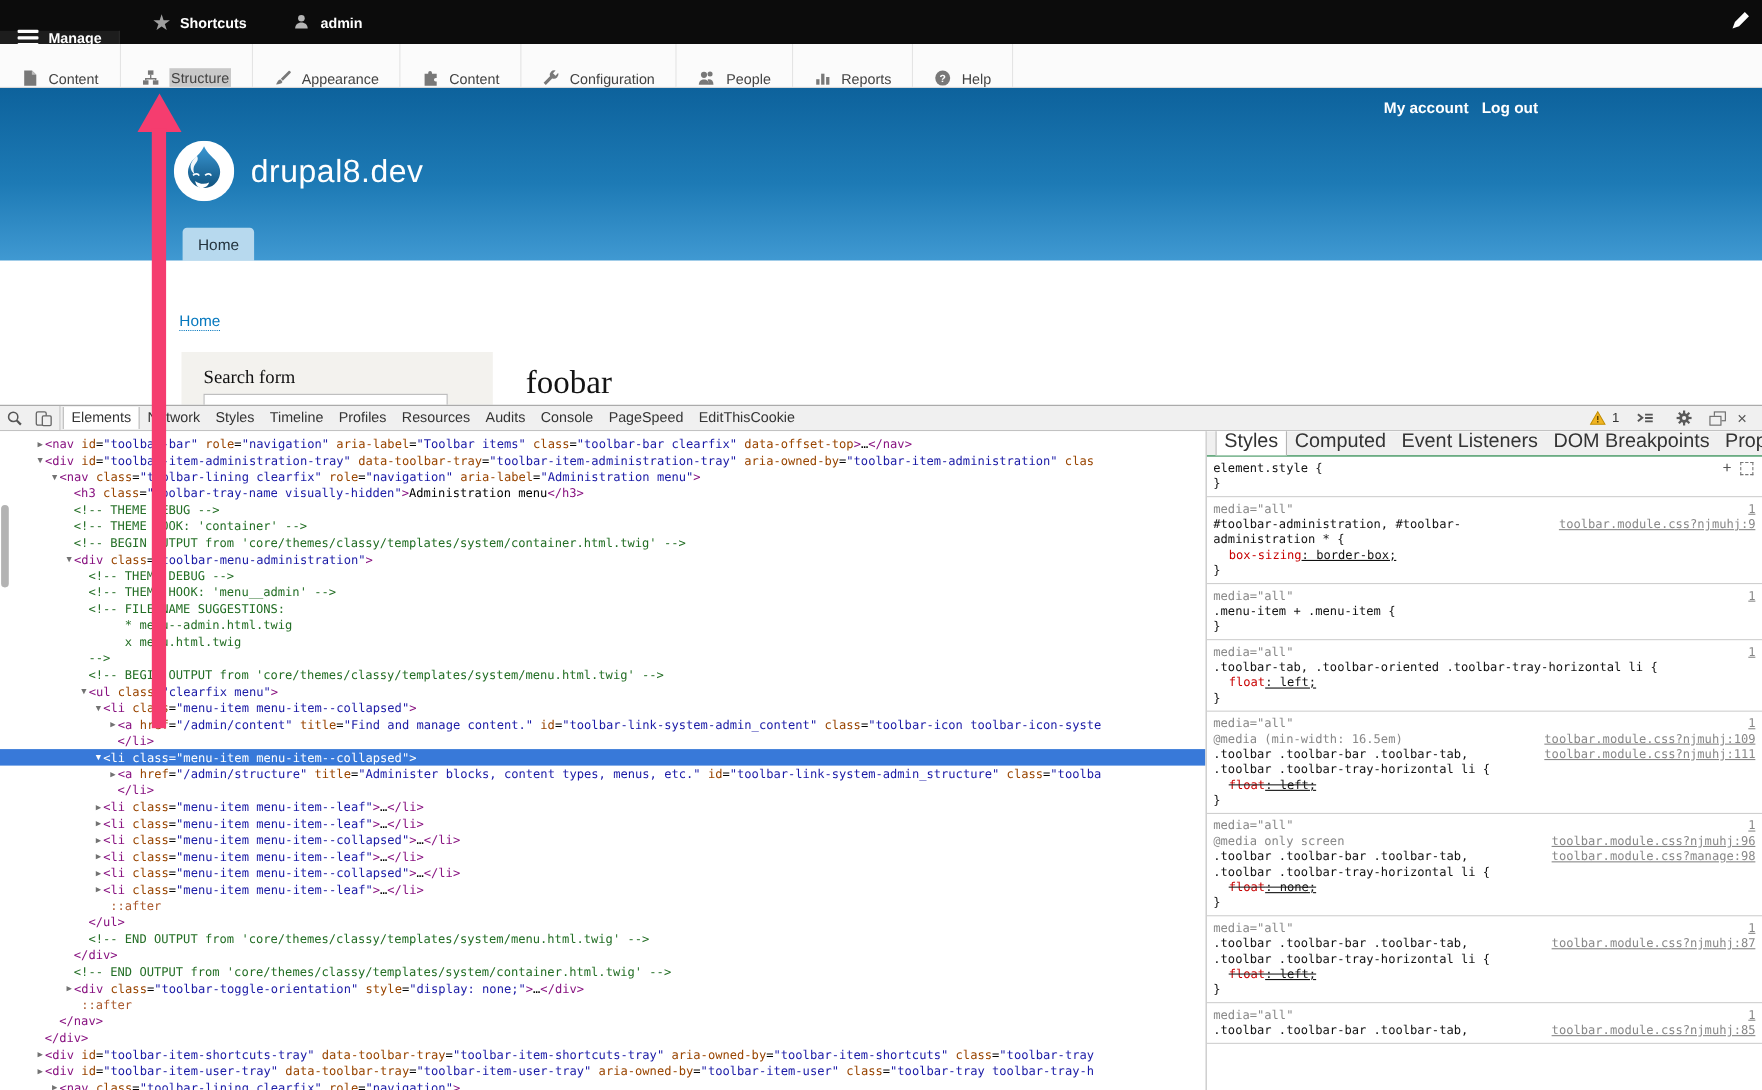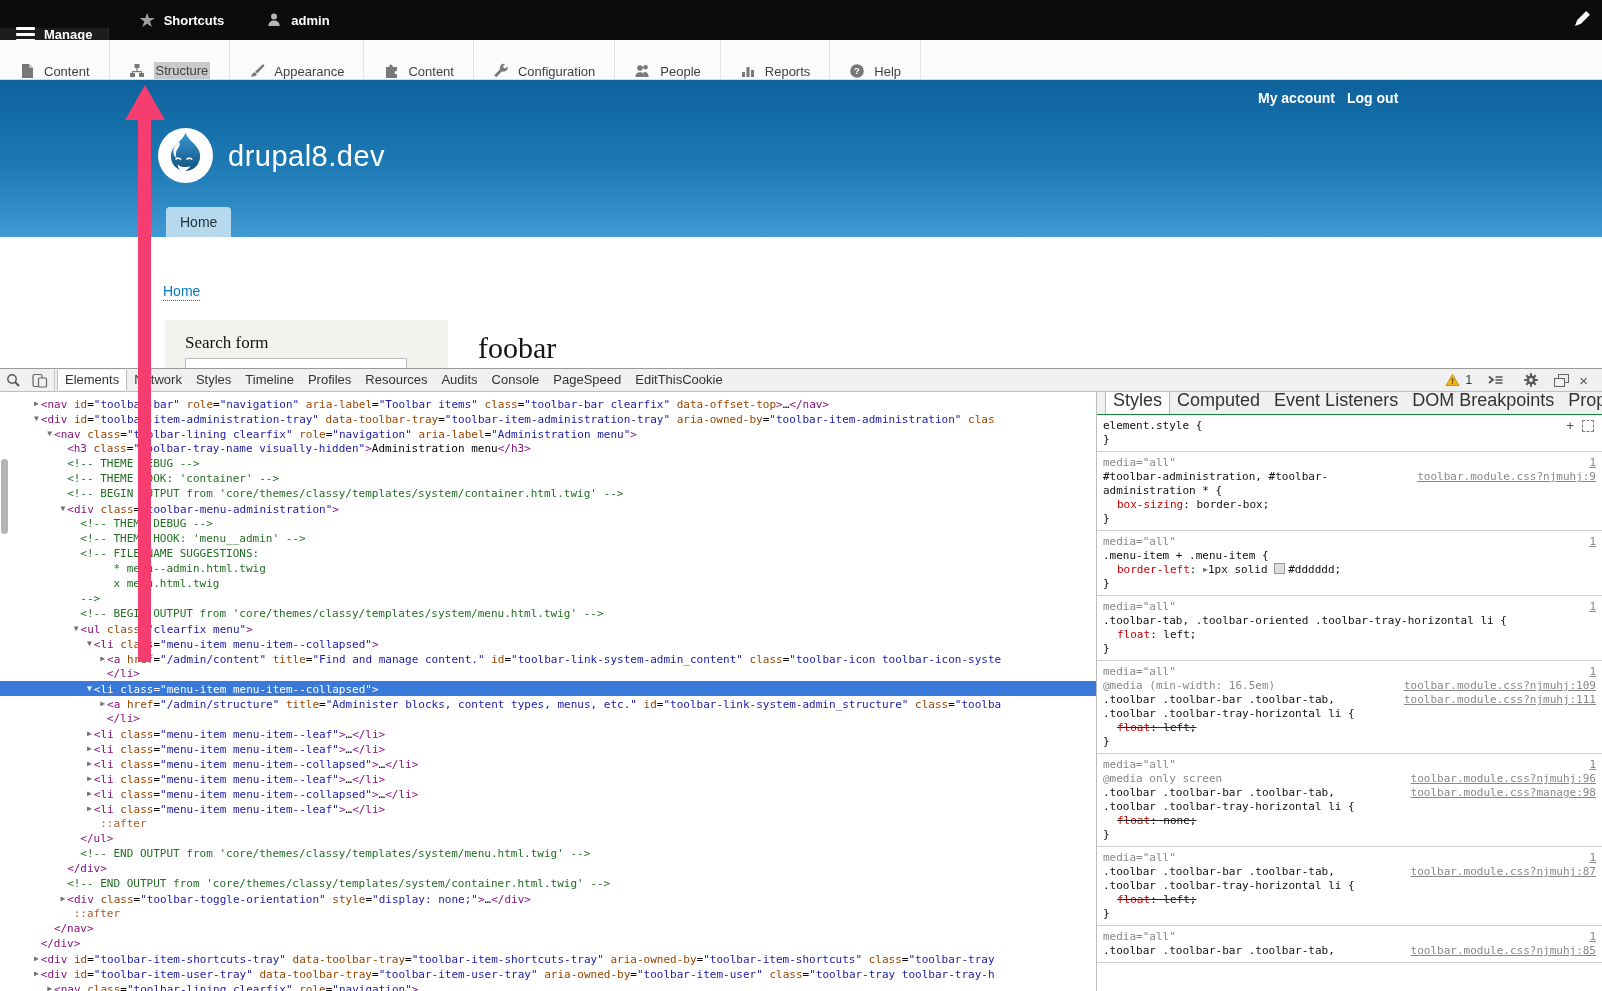--- a/index.html
+++ b/index.html
@@ -78,21 +78,21 @@
     font-size:18px;color:#333;padding-left:8px;}
   .st-tab{padding:2px 7px 3px;cursor:pointer;white-space:nowrap;}
   .st-tab.sel{background:#fff;border-left:1px solid #b5b5b5;border-right:1px solid #b5b5b5;}
   .rules{font-family:"DejaVu Sans Mono",monospace;font-size:11px;line-height:14px;color:#222;}
   .style-rule{border-bottom:1px solid #cfcfcf;padding:4px 6px;position:relative;}
   .sr-head{overflow:hidden;}
   .sp-media{color:#888;} .sp-count{float:right;color:#888;text-decoration:underline;cursor:pointer;}
   .sr-row{overflow:hidden;min-height:14px;}
   .sr-row.propline{padding-left:14px;}
   .sr-row.strike{text-decoration:line-through;}
-  .sp-sel{color:#111;} .sp-plain{color:#111;}
+  .sp-sel{color:#111;} .sp-plain{color:#111;text-decoration:underline;}
   .sp-link{float:right;color:#888;text-decoration:underline;cursor:pointer;}
   .sp-prop{color:#c80000;}
   .sp-tri{color:#777;font-size:8px;vertical-align:1px;}
   .sp-swatch{display:inline-block;width:9px;height:9px;background:#dddddd;border:1px solid #999;vertical-align:-1px;margin-right:3px;}
   .es-icons{position:absolute;right:8px;top:4px;display:flex;gap:8px;align-items:center;color:#555;}
   .es-plus{font-size:13px;cursor:pointer;}
   .es-pick{width:10px;height:10px;border:1px dashed #777;cursor:pointer;}
   .styles-thumb{position:absolute;left:1px;top:67px;width:7px;height:75px;background:#b3b3b3;border-radius:4px;}
 </style>
 </head>
@@ -313,21 +313,20 @@
             <div class="style-rule">
               <div class="sr-head"><span class="sp-count">1</span><span class="sp-media">media="all"</span></div>
               <div class="sr-row"><span class="sp-sel">#toolbar-administration, #toolbar-</span><span class="sp-link">toolbar.module.css?njmuhj:9</span></div>
               <div class="sr-row"><span class="sp-sel">administration * {</span></div>
               <div class="sr-row propline"><span class="sp-prop">box-sizing</span><span class="sp-plain">: border-box;</span></div>
               <div class="sr-row"><span class="sp-sel">}</span></div>
             </div>
             <div class="style-rule">
               <div class="sr-head"><span class="sp-count">1</span><span class="sp-media">media="all"</span></div>
               <div class="sr-row"><span class="sp-sel">.menu-item + .menu-item {</span></div>
-              <div class="sr-row propline"><span class="sp-prop">border-left</span><span class="sp-plain">: </span><span class="sp-tri">▶</span><span class="sp-plain">1px solid </span><span class="sp-swatch"></span><span class="sp-plain">#dddddd;</span></div>
               <div class="sr-row"><span class="sp-sel">}</span></div>
             </div>
             <div class="style-rule">
               <div class="sr-head"><span class="sp-count">1</span><span class="sp-media">media="all"</span></div>
               <div class="sr-row"><span class="sp-sel">.toolbar-tab, .toolbar-oriented .toolbar-tray-horizontal li {</span></div>
               <div class="sr-row propline"><span class="sp-prop">float</span><span class="sp-plain">: left;</span></div>
               <div class="sr-row"><span class="sp-sel">}</span></div>
             </div>
             <div class="style-rule">
               <div class="sr-head"><span class="sp-count">1</span><span class="sp-media">media="all"</span></div>

